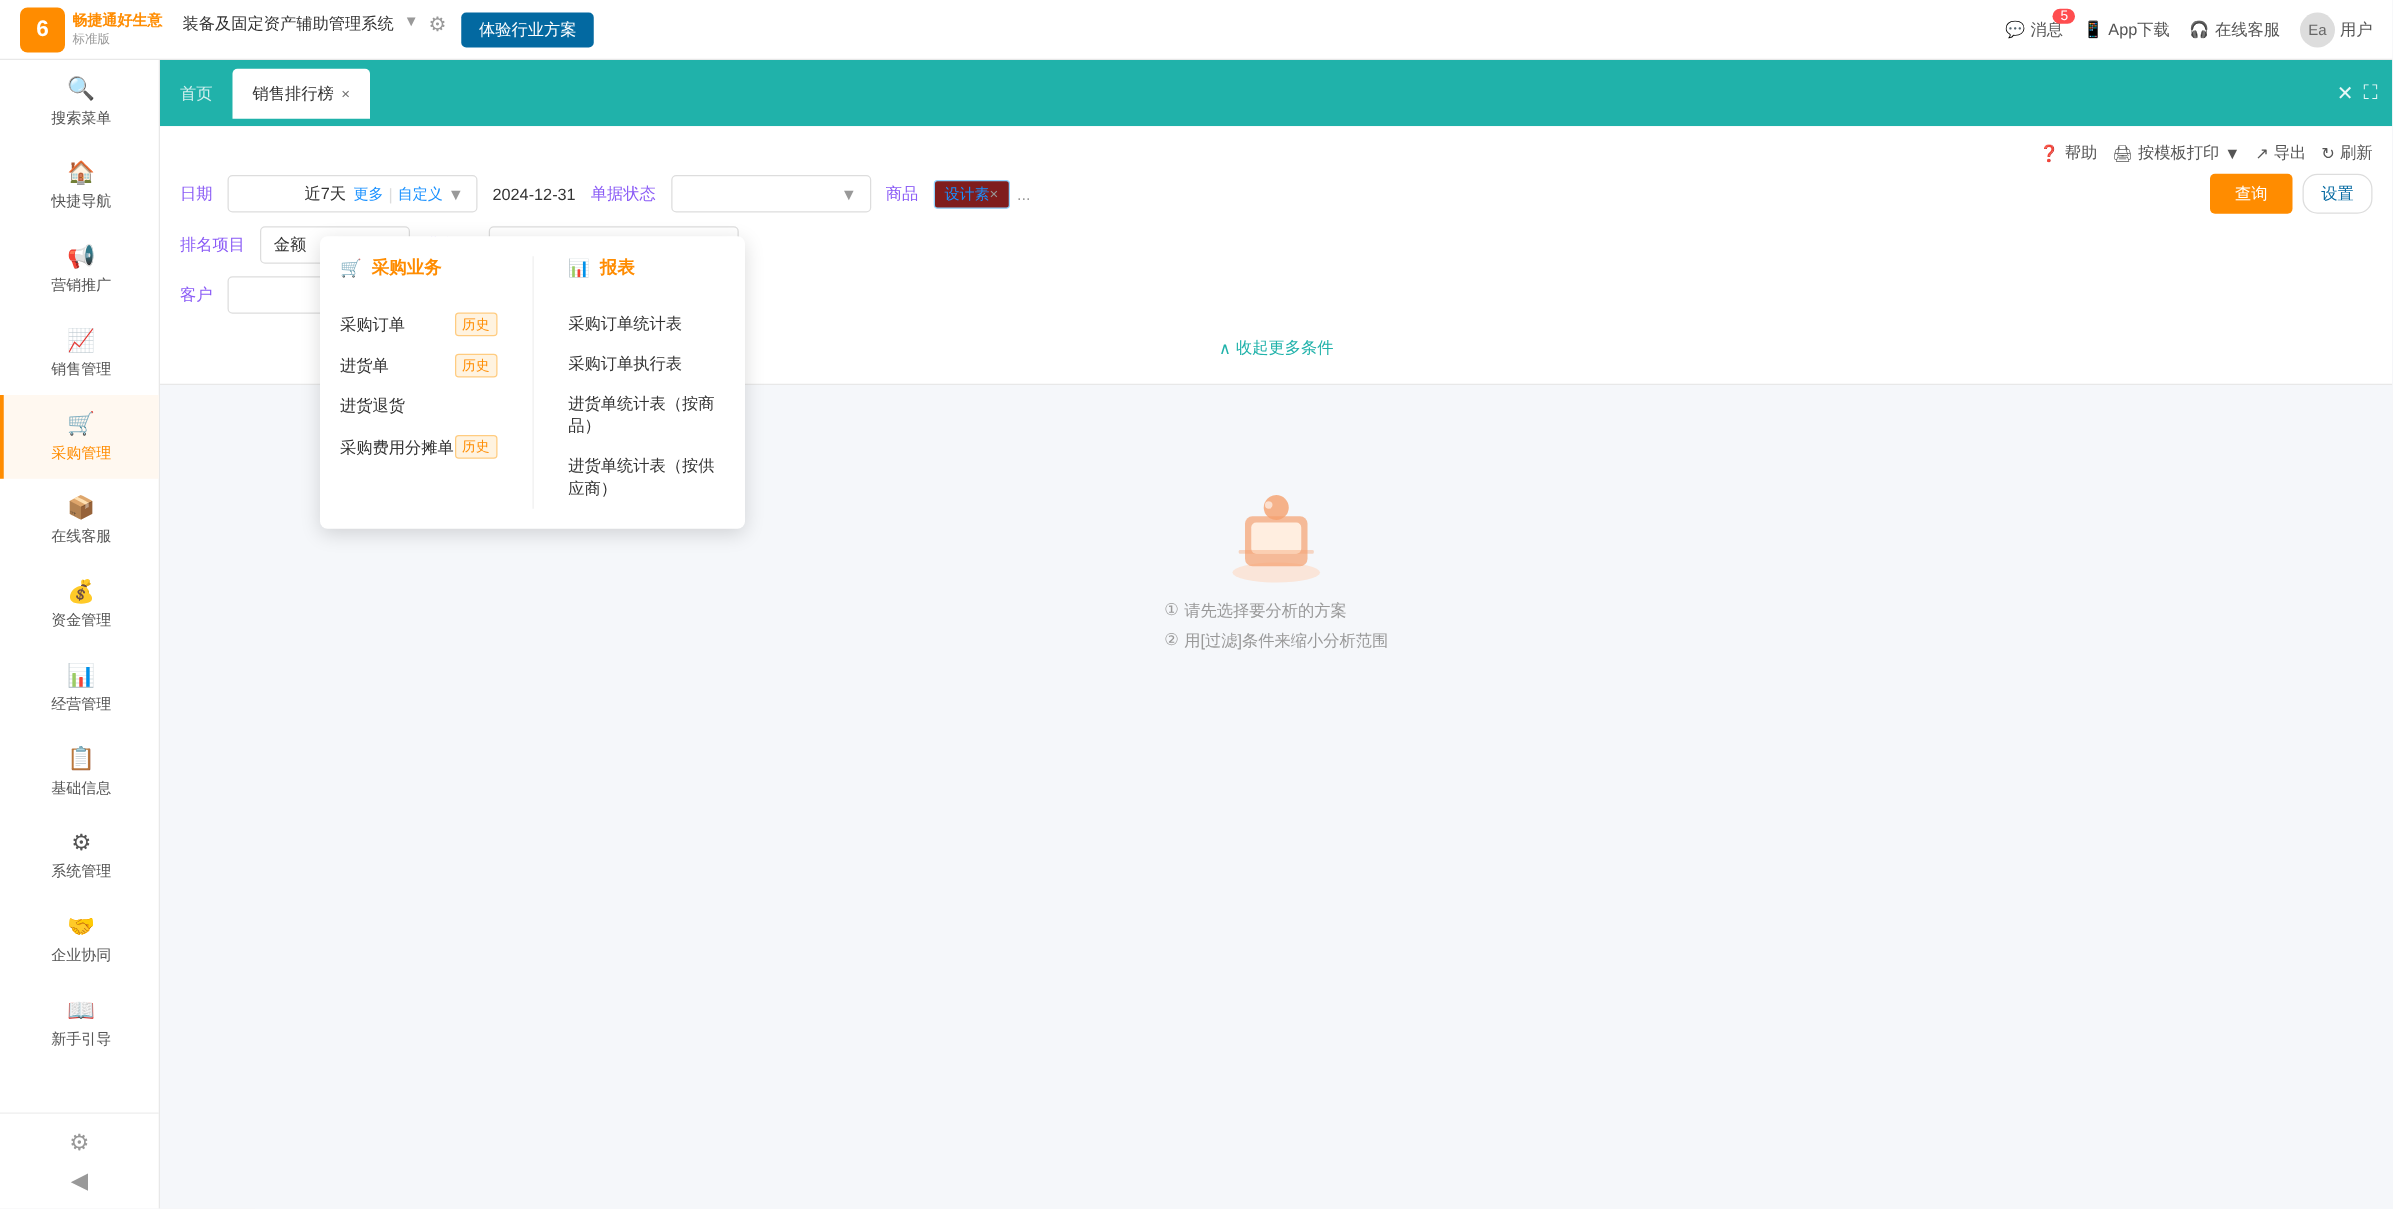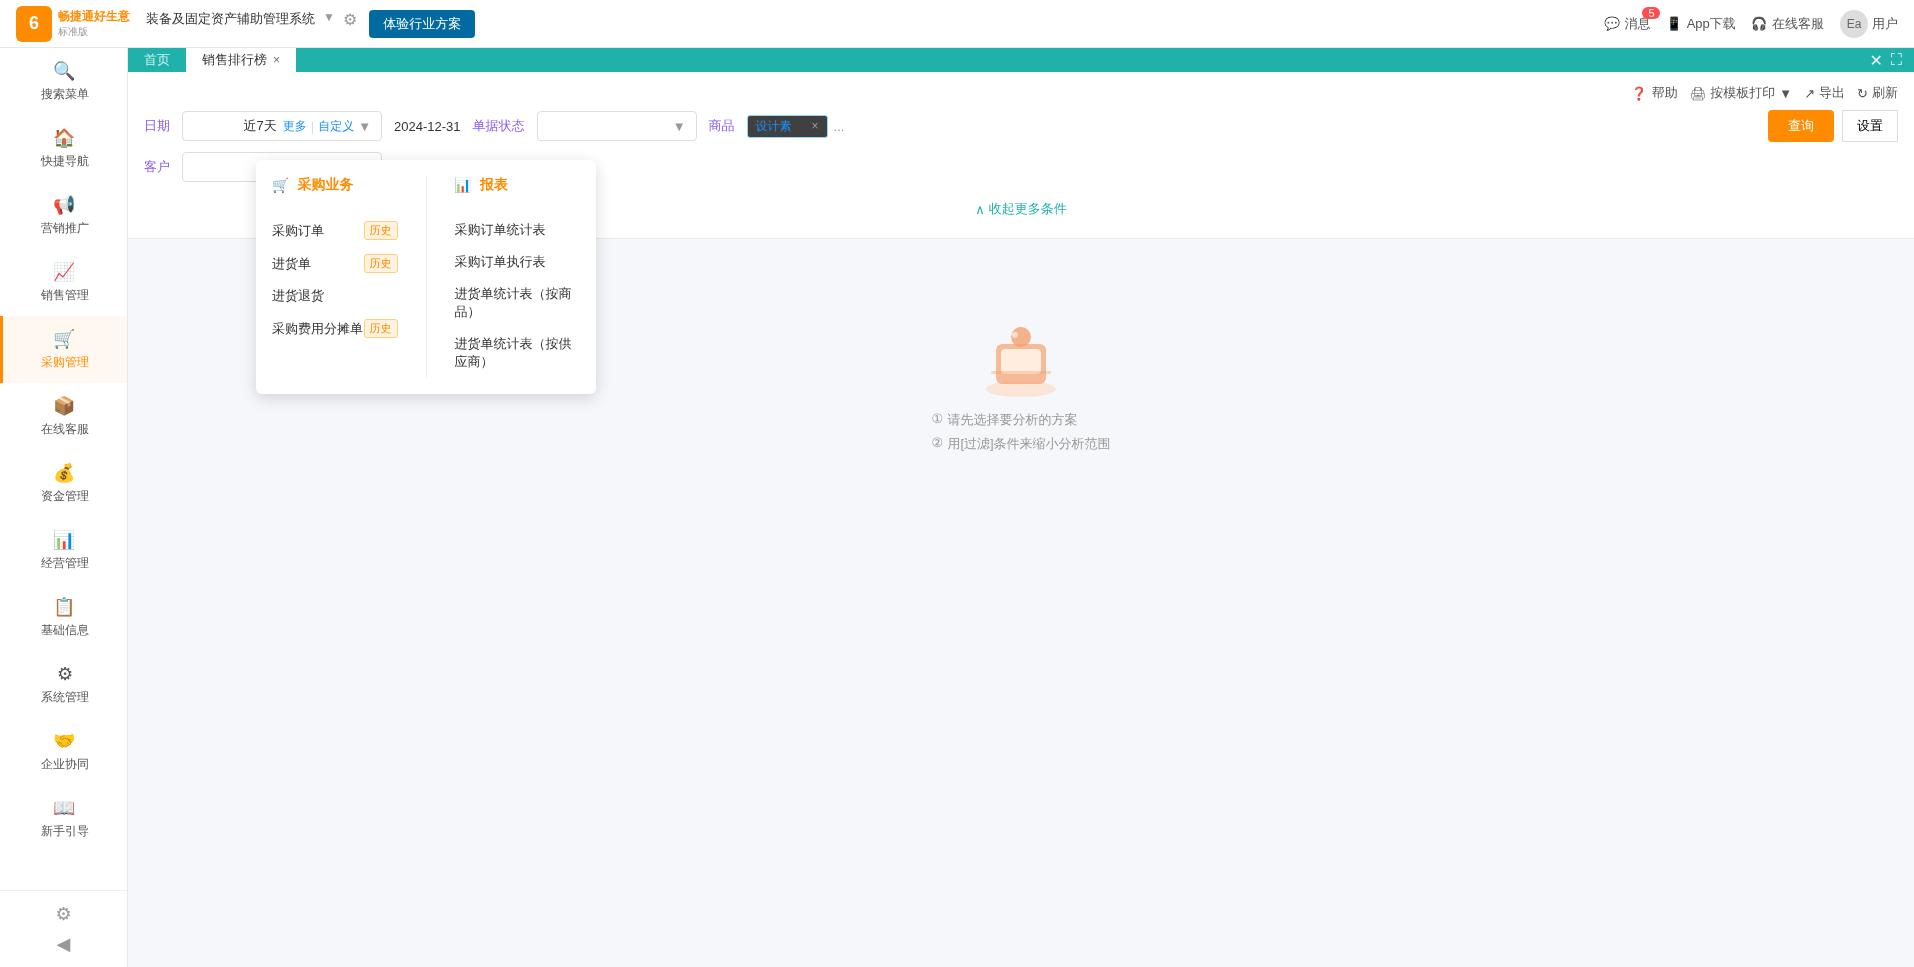--- a/index.html
+++ b/index.html
@@ -4,21 +4,21 @@
   <style>
     * { box-sizing: border-box; margin: 0; padding: 0; }
     body { font-family: 'Microsoft YaHei', sans-serif; font-size: 13px; background: #f5f5f5; color: #333; }
 
     
     .app-container { display: flex; flex-direction: column; height: 967px; width: 1914px; overflow: hidden; }
     .top-bar { height: 48px; background: #fff; display: flex; align-items: center; padding: 0 16px; border-bottom: 1px solid #e8e8e8; flex-shrink: 0; }
     .main-layout { display: flex; flex: 1; overflow: hidden; }
     .sidebar { width: 128px; background: #fff; border-right: 1px solid #e8e8e8; display: flex; flex-direction: column; flex-shrink: 0; }
     .content-area { flex: 1; display: flex; flex-direction: column; overflow: hidden; }
-    .tab-bar { height: 24px; background: #20b2aa; display: flex; align-items: center; padding: 0; flex-shrink: 0; }
+    .tab-bar { height: 53px; background: #20b2aa; display: flex; align-items: center; padding: 0; flex-shrink: 0; }
     .main-content { flex: 1; background: #f5f7fa; overflow: auto; position: relative; }
 
     
     .top-bar-logo { display: flex; align-items: center; margin-right: 16px; }
     .logo-icon { width: 36px; height: 36px; background: #ff8c00; border-radius: 6px; display: flex; align-items: center; justify-content: center; color: #fff; font-size: 18px; font-weight: bold; }
     .logo-text { margin-left: 6px; font-size: 11px; color: #666; line-height: 1.3; }
     .logo-text .line1 { color: #ff8c00; font-size: 12px; font-weight: bold; }
     .logo-text .line2 { color: #999; font-size: 10px; }
     .top-bar-system { display: flex; flex: 1; }
     .system-name { font-size: 13px; color: #333; margin-right: 8px; }
@@ -41,25 +41,25 @@
     .tab-item { padding: 0 16px; height: 40px; display: flex; align-items: center; cursor: pointer; font-size: 13px; color: rgba(255,255,255,0.8); }
     .tab-item.active { background: #fff; color: #333; border-radius: 4px 4px 0 0; }
     .tab-item .close-btn { margin-left: 6px; font-size: 12px; opacity: 0.7; }
     .tab-actions { margin-left: auto; display: flex; align-items: center; gap: 8px; padding-right: 12px; }
     .tab-action-btn { color: rgba(255,255,255,0.9); cursor: pointer; font-size: 16px; }
 
     
     .filter-area { background: #fff; padding: 12px 16px; border-bottom: 1px solid #e8e8e8; }
     .filter-row { display: flex; align-items: center; gap: 12px; margin-bottom: 10px; flex-wrap: wrap; }
     .filter-label { color: #8b5cf6; font-size: 13px; white-space: nowrap; }
-    .filter-tag { background: #404040; border: 1px solid #91d5ff; border-radius: 3px; padding: 2px 8px; font-size: 12px; color: #1890ff; display: flex; align-items: center; gap: 20px; }
+    .filter-tag { background: #7f1d1d; border: 1px solid #91d5ff; border-radius: 3px; padding: 2px 8px; font-size: 12px; color: #1890ff; display: flex; align-items: center; gap: 0; }
     .filter-tag .remove { color: #999; cursor: pointer; }
     .filter-select { border: 1px solid #ddd; border-radius: 4px; padding: 5px 10px; font-size: 13px; color: #333; min-width: 160px; background: #fff; cursor: pointer; display: flex; align-items: center; justify-content: flex-end; }
     .btn-query { background: #ff8c00; color: #fff; border: none; border-radius: 4px; padding: 6px 20px; font-size: 13px; cursor: pointer; }
-    .btn-set { background: #fff; color: #000000; border: 1px solid #ddd; border-radius: 0; padding: 6px 14px; font-size: 13px; cursor: pointer; }
+    .btn-set { background: #fff; color: #0369a1; border: 1px solid #ddd; border-radius: 12px; padding: 6px 14px; font-size: 13px; cursor: pointer; }
     .toolbar-action { color: #555; cursor: pointer; font-size: 13px; display: flex; align-items: center; gap: 4px; }
     .collapse-btn { color: #20b2aa; cursor: pointer; font-size: 13px; display: flex; align-items: center; gap: 4px; justify-content: center; padding: 8px 0; }
 
     
     .empty-state { display: flex; flex-direction: column; align-items: center; justify-content: center; padding: 80px 0; color: #999; font-size: 13px; gap: 12px; }
     .empty-icon { width: 100px; height: 80px; position: relative; }
     .empty-text-list { list-style: none; padding: 0; }
     .empty-text-list li { margin-bottom: 6px; padding-left: 16px; position: relative; }
     .empty-text-list li::before { content: '①'; position: absolute; left: 0; color: #999; }
     .empty-text-list li:nth-child(2)::before { content: '②'; }
@@ -240,20 +240,33 @@
               </div>
               <span style="color:#999; cursor:pointer;">...</span>
             </div>
 
             <div style="margin-left: auto; display:flex; gap:8px;">
               <button class="btn-query">查询</button>
               <button class="btn-set">设置</button>
             </div>
           </div>
 
+          <div class="filter-row">
+            <span class="filter-label">排名项目</span>
+            <div class="filter-select rank-select">
+              <span>金额</span>
+              <span style="margin-left:auto; color:#999;">▼</span>
+            </div>
+
+            <span class="filter-label">业务员</span>
+            <div class="filter-select" style="min-width:200px;">
+              <span style="color:#ccc;">　</span>
+              <span style="color:#999; margin-left:auto;">...</span>
+            </div>
+          </div>
 
           <div class="filter-row">
             <span class="filter-label">客户</span>
             <div class="filter-select" style="min-width:200px;">
               <span style="color:#ccc;">　</span>
               <span style="color:#999; margin-left:auto;">...</span>
             </div>
           </div>
 
           <div class="collapse-btn">

